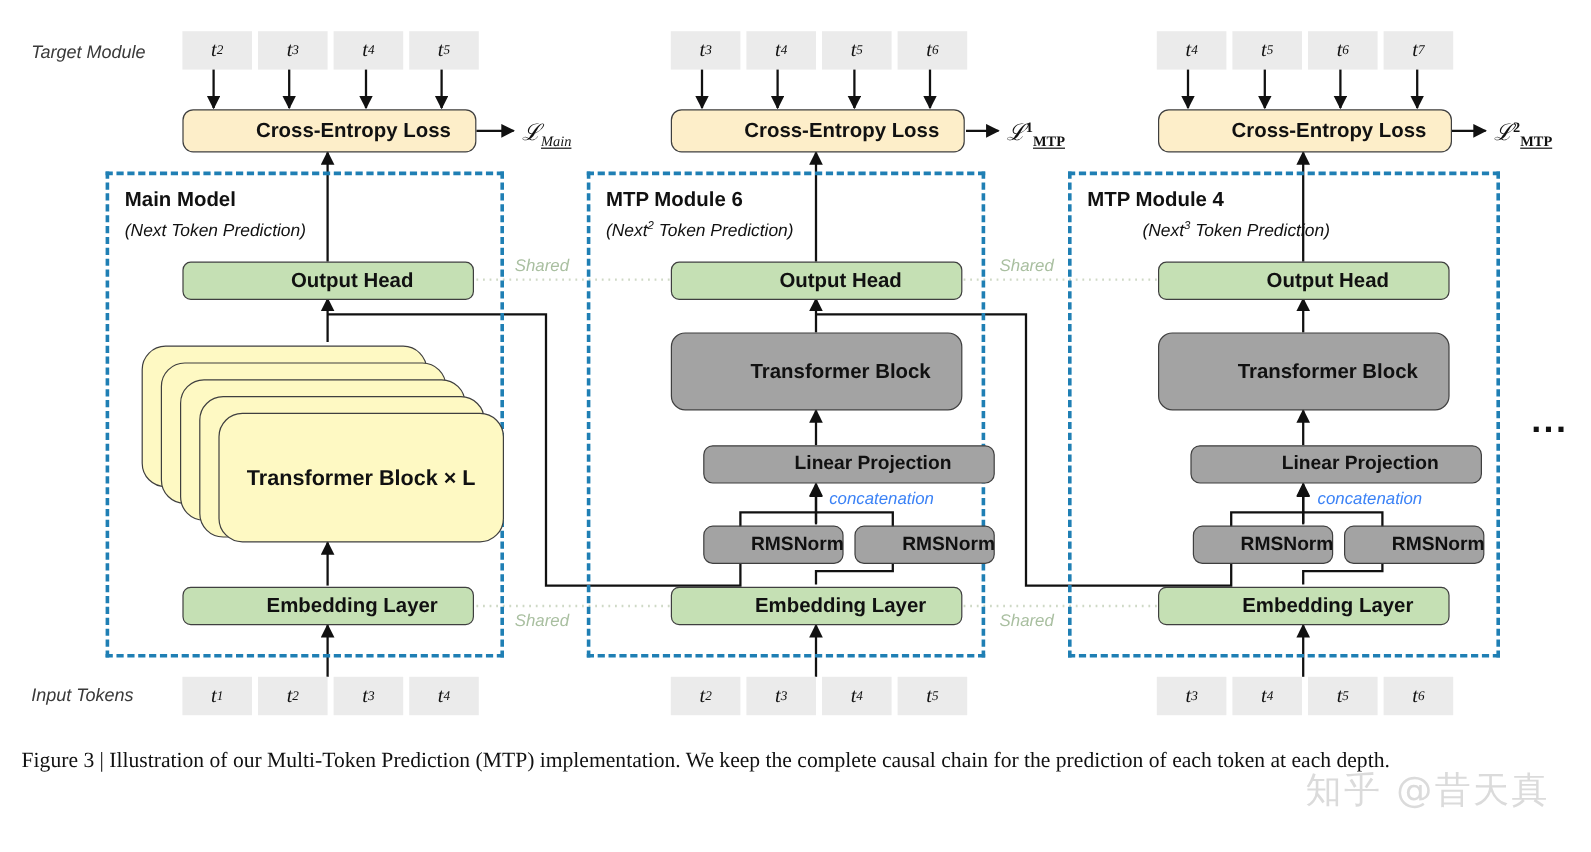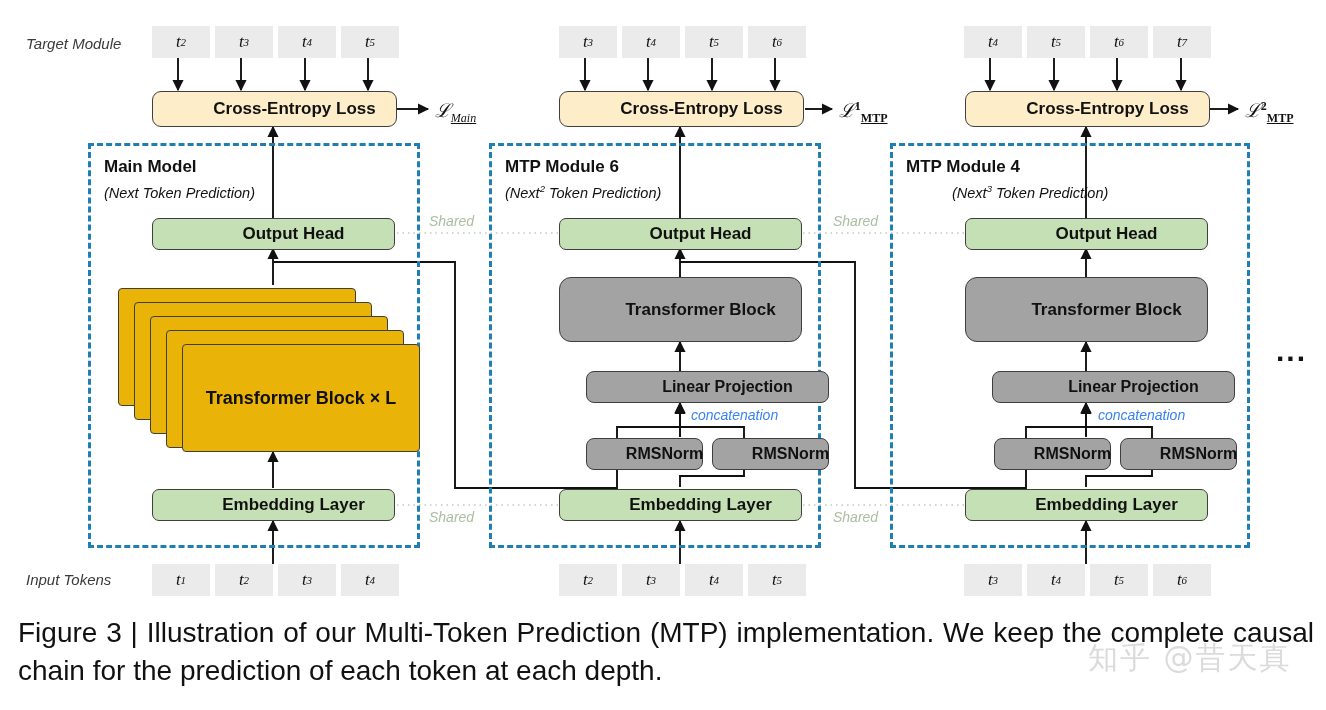--- a/index.html
+++ b/index.html
@@ -21,22 +21,22 @@
   .node{position:absolute;display:flex;align-items:center;justify-content:center;
         border:1.6px solid #3f3f3f;border-radius:7px;font-size:17px;font-weight:600;
         color:#111;box-sizing:border-box;text-align:center;padding-left:40px;}
   .node.loss{background:#fdeec9;border-radius:9px;font-weight:600;}
   .node.green{background:#c5e0b4;}
   .node.yellow{background:#a3a3a3;}
   .node.small{font-size:16px;border-radius:8px;margin-left:27px;}
 
   
   .stack{position:absolute;}
-  .stack .sheet{position:absolute;background:#eab308;border:1.6px solid #3f3f3f;
-                border-radius:4px;box-sizing:border-box;}
+  .stack .sheet{position:absolute;background:#fef9c3;border:1.6px solid #3f3f3f;
+                border-radius:20px;box-sizing:border-box;}
   .stack .sheet.front{display:flex;align-items:center;justify-content:center;
                       font-size:18px;font-weight:600;}
 
   
   .frame{position:absolute;border:3px dashed #1f7fb4;box-sizing:border-box;
          background:transparent;}
   .frame-title{position:absolute;font-size:17px;font-weight:700;color:#111;white-space:nowrap;}
   .frame-sub{position:absolute;font-size:14.5px;font-style:italic;color:#111;white-space:nowrap;}
   .frame-sub sup{font-size:9.5px;font-style:italic;}
 
@@ -49,21 +49,21 @@
   .lossglyph sup{font-size:11px;}
   .lossglyph .sb{font-style:italic;font-size:12px;}
   .lossglyph .sb-up{font-weight:700;font-style:normal;font-size:12px;}
 
   .concat{position:absolute;font-size:14px;font-style:italic;color:#3b82f6;white-space:nowrap;}
 
   .ellipsis{position:absolute;font-size:30px;font-weight:700;letter-spacing:2px;color:#111;}
 
   
   .caption{position:absolute;left:18px;top:614px;width:1296px;
-           font-family:Liberation Sans, sans-serif;font-size:28px;
+           font-family:Liberation Serif, serif;font-size:18px;
            line-height:38px;color:#111;text-align:justify;}
 
   .watermark{position:absolute;left:1088px;top:638px;font-size:30px;color:#cfcfcf;
              opacity:.75;white-space:nowrap;letter-spacing:2px;
              font-family:"DejaVu Sans","Liberation Sans",sans-serif;}
 </style>
 </head>
 <body>
 
 <div id="stage">

